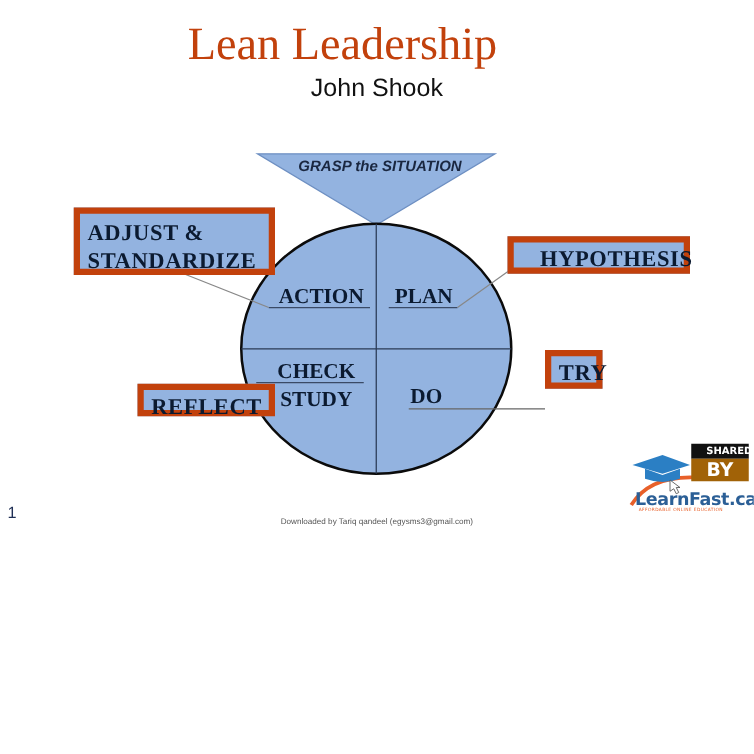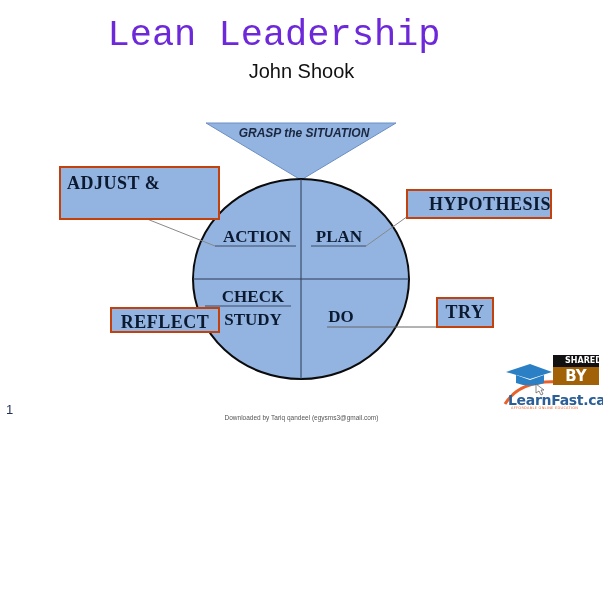--- a/index.html
+++ b/index.html
@@ -1,21 +1,21 @@
 <!DOCTYPE html>
 <html><head>
 <meta charset="utf-8">
 <style>
   html, body { margin:0; padding:0; background:#ffffff; }
   body { width:603px; height:603px; position:relative; overflow:hidden; font-family:"Liberation Sans", sans-serif; }
-  .title { position:absolute; left:0; width:548px; top:14px; text-align:center; font-size:37px; color:#6d28d9; font-family:Liberation Mono, monospace; }
+  .title { position:absolute; left:0; width:548px; top:14px; text-align:center; font-size:37px; color:#c2410c; font-family:Liberation Serif, serif; }
   .subtitle { position:absolute; left:0; width:603px; top:60px; text-align:center; font-size:20px; color:#111; font-family:"Liberation Sans", sans-serif; }
   svg.diagram { position:absolute; left:0; top:0; }
   .serif { font-family:"Liberation Serif", "DejaVu Serif", serif; font-weight:bold; fill:#0b1a30; }
-  .label-box { position:absolute; background:#93b3e0; border:2px solid #c2410c; box-sizing:border-box; font-family:"Liberation Serif", "DejaVu Serif", serif; font-weight:bold; color:#0b1a30; font-size:18px; line-height:22px; padding:2px 6px; letter-spacing:0.5px; }
+  .label-box { position:absolute; background:#93b3e0; border:5px solid #c2410c; box-sizing:border-box; font-family:"Liberation Serif", "DejaVu Serif", serif; font-weight:bold; color:#0b1a30; font-size:18px; line-height:22px; padding:2px 6px; letter-spacing:0.5px; }
   .page-num { position:absolute; left:6px; top:402px; font-size:13px; color:#1f2f55; }
   .footer { position:absolute; left:0; width:603px; top:414px; text-align:center; font-size:6.5px; color:#555; padding-left:0; }
   .logo { position:absolute; left:500px; top:352px; width:103px; height:60px; }
   .shared { position:absolute; left:553px; top:355px; width:46px; }
   .shared-top { background:#111; color:#fff; font-size:8px; font-weight:bold; text-align:center; line-height:12px; font-family:"DejaVu Sans", sans-serif;padding-left:12px; }
   .shared-bot { background:#a16207; color:#fff; font-size:15px; font-weight:bold; text-align:center; line-height:18px; font-family:"DejaVu Sans", sans-serif; }
   .lf-name { position:absolute; left:508px; top:392px; font-size:14px; font-weight:bold; color:#2b5f96; font-family:"DejaVu Sans", sans-serif; letter-spacing:-0.3px; }
   .lf-tag { position:absolute; left:511px; top:406px; font-size:3.5px; color:#e8602a; letter-spacing:0.3px; font-family:"DejaVu Sans", sans-serif; }
 </style>
 </head>
@@ -42,24 +42,25 @@
   <line x1="215" y1="246" x2="296" y2="246" stroke="#3a4a66" stroke-width="1"></line>
   <line x1="147" y1="219" x2="215" y2="246" stroke="#888" stroke-width="1"></line>
   <line x1="311" y1="246" x2="366" y2="246" stroke="#3a4a66" stroke-width="1"></line>
   <line x1="366" y1="246" x2="408" y2="216" stroke="#888" stroke-width="1"></line>
   <line x1="205" y1="306" x2="291" y2="306" stroke="#3a4a66" stroke-width="1"></line>
   <line x1="327" y1="327" x2="436" y2="327" stroke="#666" stroke-width="1"></line>
 </svg>
 
 <div class="label-box" style="left:59px;top:166px;width:161px;height:54px;padding-top:4px;">
   <div>ADJUST &amp;</div>
+  <div>STANDARDIZE</div>
 </div>
 <div class="label-box" style="left:406px;top:189px;width:146px;height:30px;text-align:center;padding-left:21px;">HYPOTHESIS</div>
 <div class="label-box" style="left:110px;top:307px;width:110px;height:26px;text-align:center;">REFLECT</div>
-<div class="label-box" style="left:436px;top:297px;width:58px;height:31px;text-align:center;">TRY</div>
+<div class="label-box" style="left:436px;top:280px;width:46px;height:31px;text-align:center;">TRY</div>
 
 <div class="page-num">1</div>
 <div class="footer">Downloaded by Tariq qandeel (egysms3@gmail.com)</div>
 
 <svg class="logo" width="103" height="60" viewBox="0 0 103 60">
   <path d="M5,52 Q20,28 58,30" fill="none" stroke="#e8602a" stroke-width="3"></path>
   <polygon points="6,20 30,12 52,20 30,27" fill="#2b7fc4"></polygon>
   <path d="M16,23 L16,31 Q30,36 44,31 L44,23 L30,28 Z" fill="#2b7fc4"></path>
   <path d="M36,32 l0,9 l3,-2 l2,4 l2,-1 l-2,-4 l3,0 z" fill="#fff" stroke="#555" stroke-width="0.7"></path>
 </svg>

